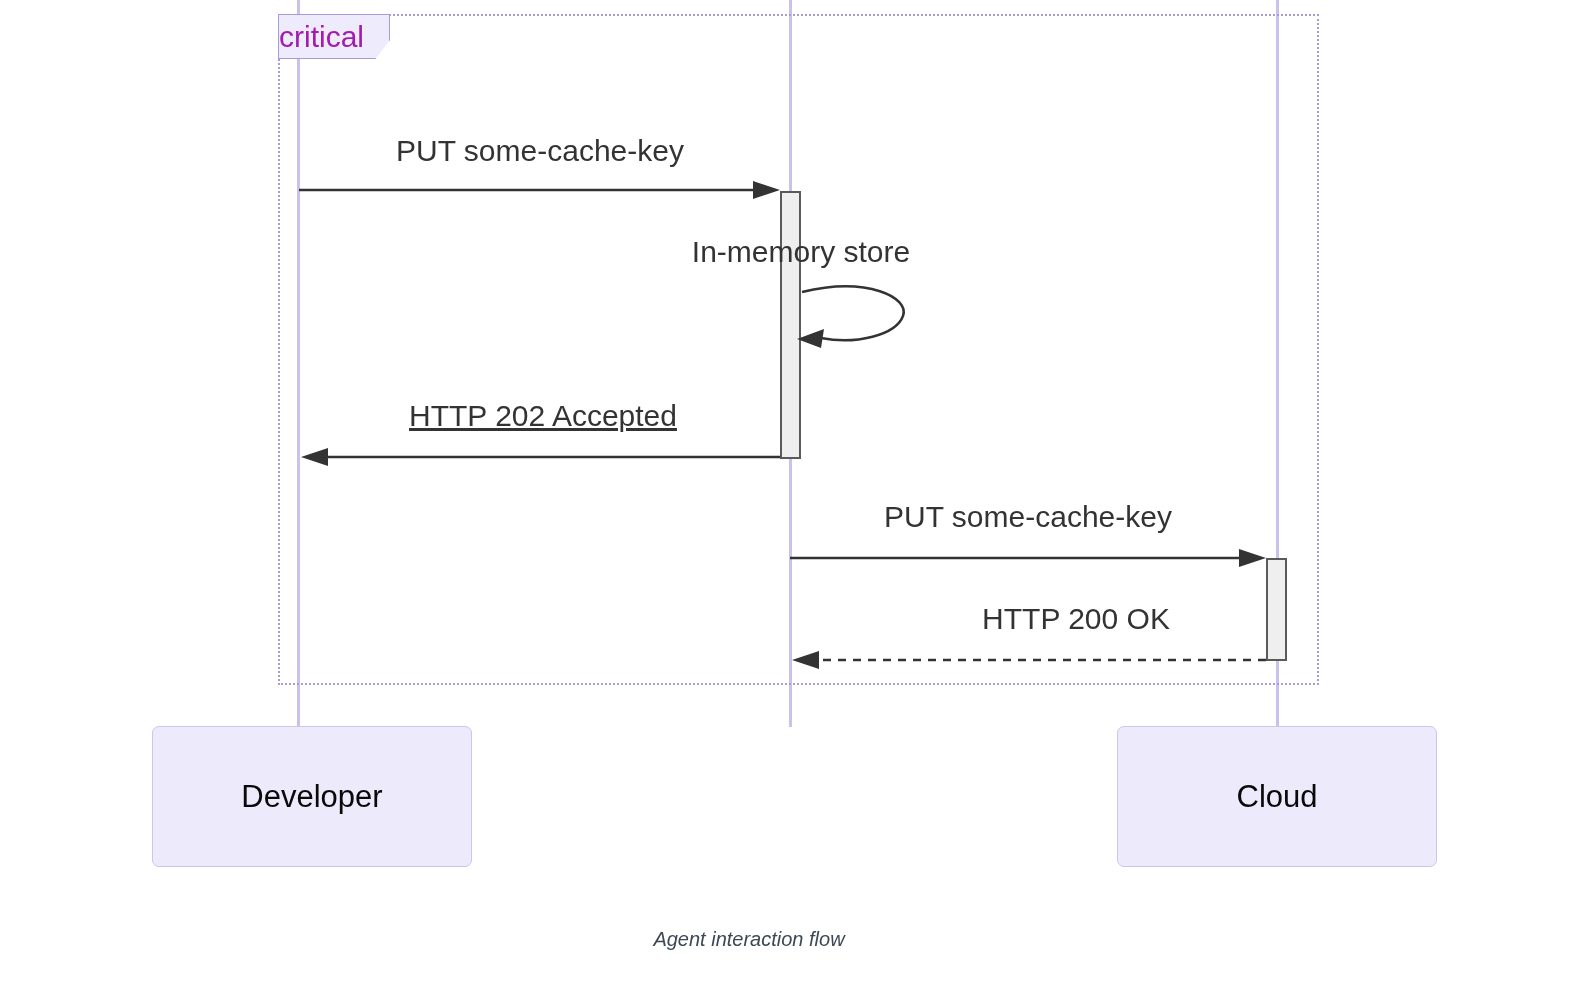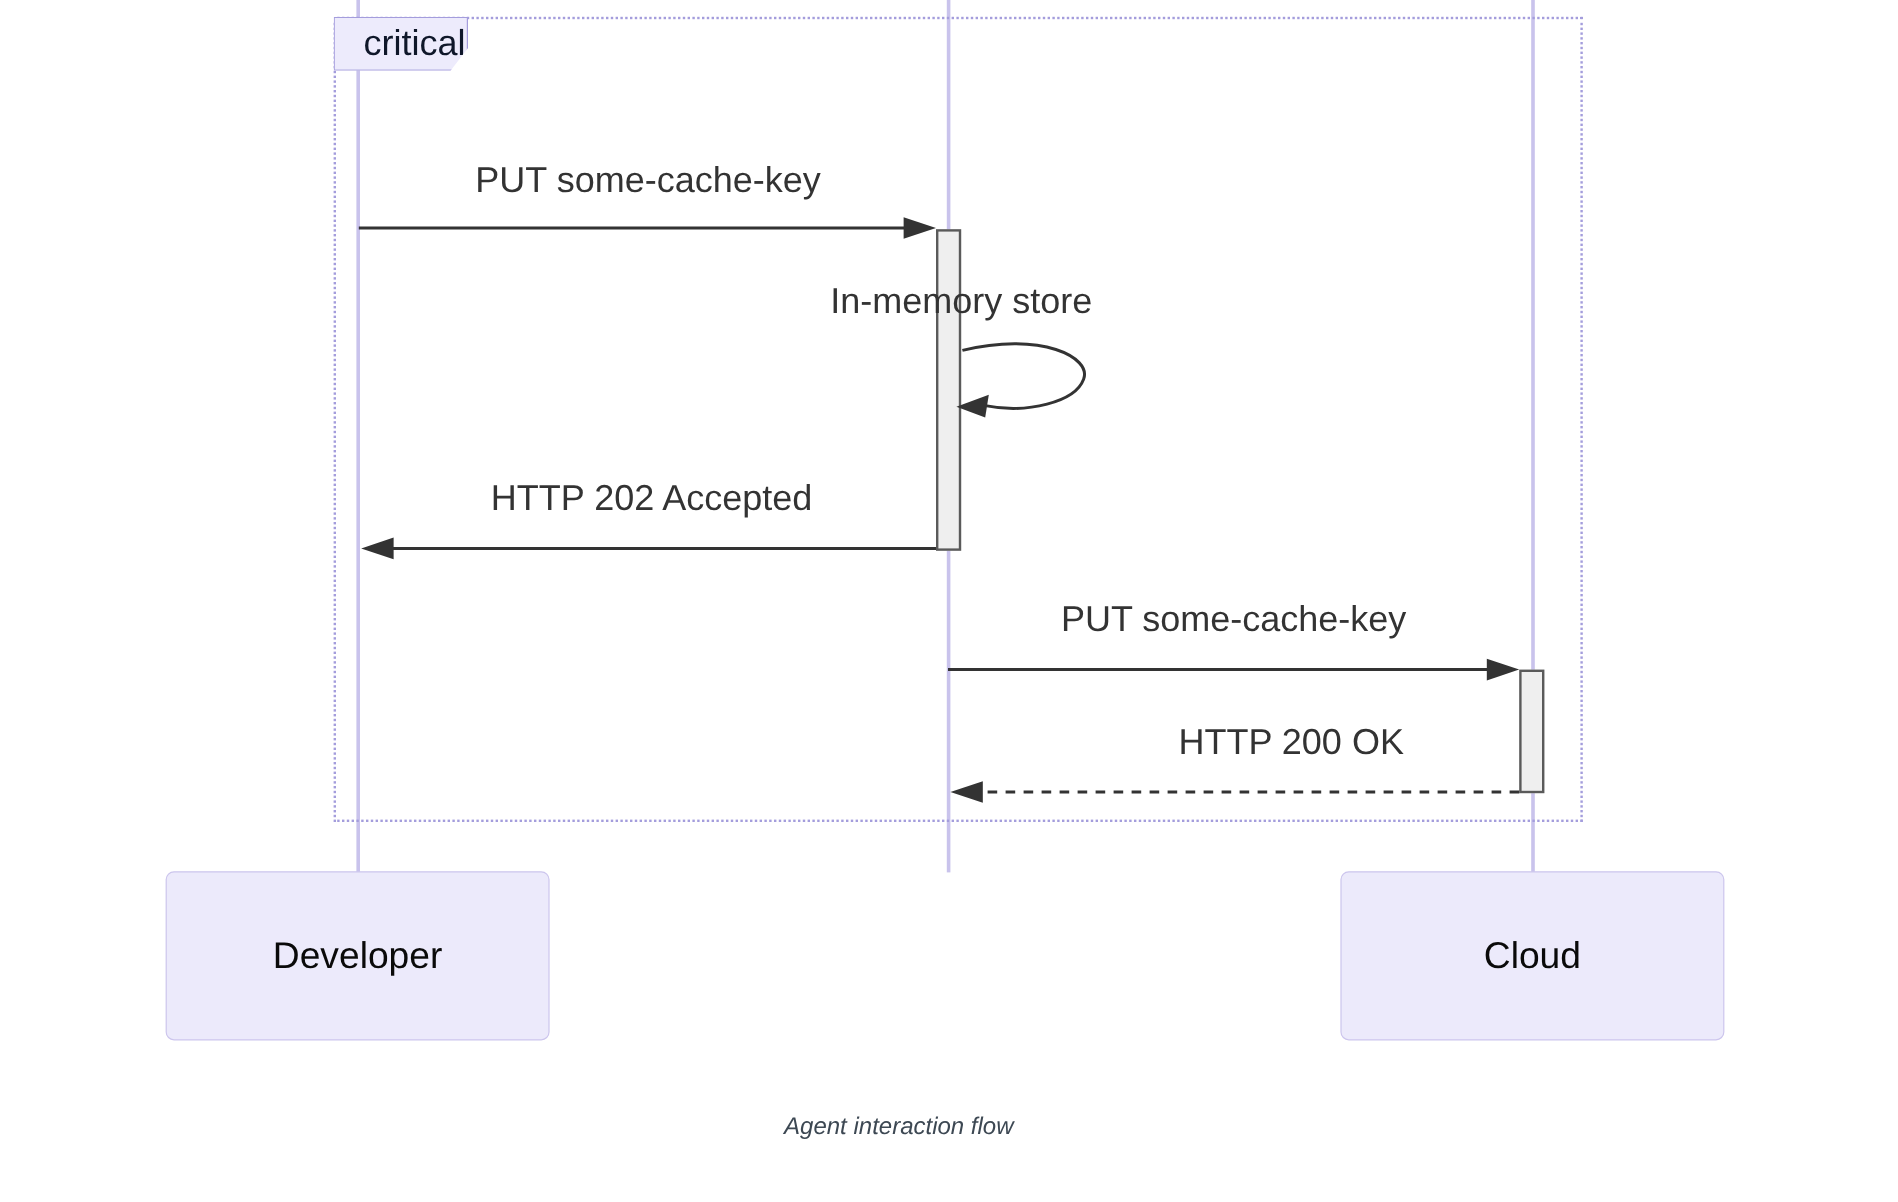--- a/index.html
+++ b/index.html
@@ -48,23 +48,23 @@
     position: absolute;
     left: 278px;
     top: 14px;
     width: 112px;
     height: 45px;
     background: var(--label_fill);
     border: 1px solid var(--region_border);
     clip-path: polygon(0 0, 100% 0, 100% 58%, 87% 100%, 0 100%);
     display: flex;
     align-items: center;
-    padding-left: 24px;
+    padding-left: 0;
     font-size: 30px;
-    color: #0f172a;
+    color: #a21caf;
   }
   .region-title {
     position: absolute;
     left: 855px;
     top: 23px;
     transform: translateX(-50%);
     font-size: 31px;
     color: #000;
     white-space: nowrap;
   }
@@ -80,21 +80,21 @@
 
   .msg {
     position: absolute;
     transform: translateX(-50%);
     font-size: 30px;
     color: var(--text);
     white-space: nowrap;
   }
   .msg.m1 { left: 540px;  top: 134px; }
   .msg.m2 { left: 801px;  top: 235px; }
-  .msg.m3 { left: 543px;  top: 399px; }
+  .msg.m3 { left: 543px;  top: 399px; text-decoration: underline; }
   .msg.m4 { left: 1028px; top: 500px; }
   .msg.m5 { left: 1032px; top: 602px; margin-left: 44px; }
 
   svg.arrows {
     position: absolute;
     left: 0; top: 0;
     width: 1582px;
     height: 1002px;
     pointer-events: none;
   }
@@ -109,21 +109,21 @@
     height: 141px;
     background: var(--actor_fill);
     border: 1.5px solid var(--actor_border);
     border-radius: 7px;
     display: flex;
     align-items: center;
     justify-content: center;
     font-size: 31px;
     color: #0a0a0a;
   }
-  .actor.dev   { left: 138px; }
+  .actor.dev   { left: 152px; }
   .actor.agent { left: 630px; }
   .actor.cloud { left: 1117px; }
 
   .caption {
     position: absolute;
     left: 749px;
     top: 928px;
     transform: translateX(-50%);
     font-style: italic;
     font-size: 20px;

